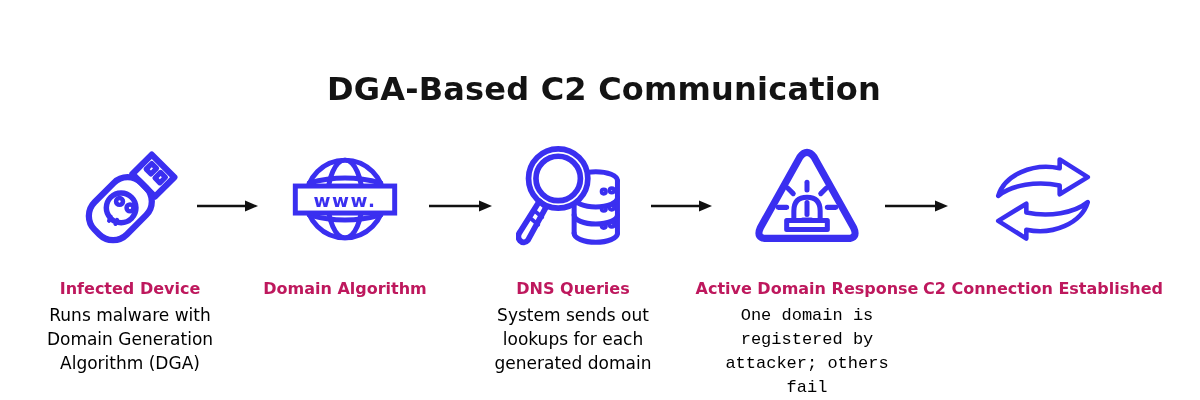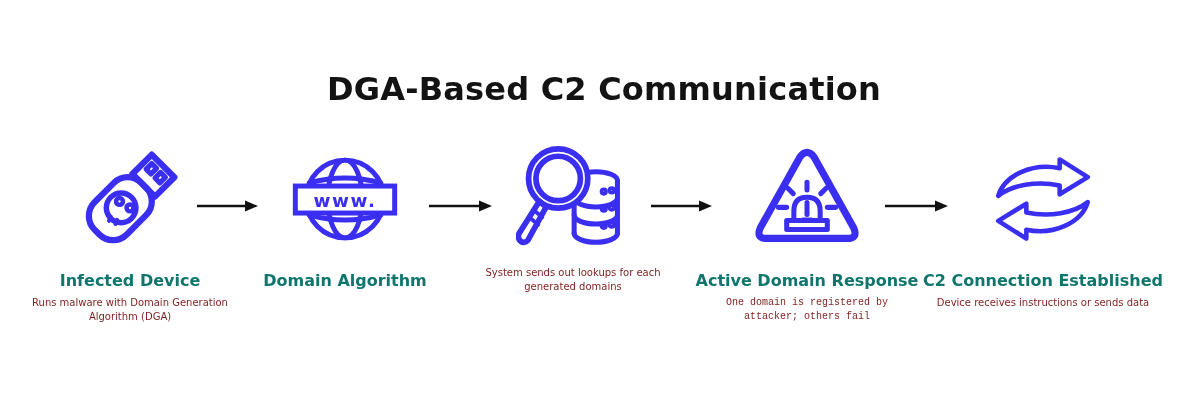--- a/index.html
+++ b/index.html
@@ -9,22 +9,22 @@
   }
   .title{
     position:absolute;top:70px;left:4px;width:1200px;text-align:center;
     font-size:32px;font-weight:800;color:#131313;letter-spacing:.2px;
   }
   .step{
     position:absolute;top:138px;display:flex;flex-direction:column;
     align-items:center;text-align:center;
   }
   .icon-box{height:122px;display:flex;align-items:center;justify-content:center;}
-  .step-label{font-size:16px;font-weight:700;color:#0f766e;margin-top:12px;line-height:1.15;}
-  .step-desc{font-size:10px;color:#7f1d1d;margin-top:6px;line-height:1.4;}
+  .step-label{font-size:16px;font-weight:700;color:#be185d;margin-top:20px;line-height:1.15;}
+  .step-desc{font-size:17px;color:#000000;margin-top:6px;line-height:1.4;}
   .flow-arrow{position:absolute;top:199px;height:14px;}
   svg{display:block;}
   .blue-stroke{stroke:#3a2ff0;fill:none;stroke-linecap:round;stroke-linejoin:round;}
 </style>
 </head>
 <body>
 
 <div class="title">DGA-Based C2 Communication</div>
 
 <div class="step" style="left:15px;width:230px;">
@@ -93,21 +93,22 @@
         <circle cx="84" cy="72.5" r="2" stroke-width="3.2"></circle>
       </g>
       <circle cx="37" cy="32" r="26" fill="#ffffff" stroke="#3a2ff0" stroke-width="5"></circle>
       <circle cx="37" cy="32" r="19.5" fill="#ffffff" stroke="#3a2ff0" stroke-width="5"></circle>
       <g class="blue-stroke" stroke-width="5">
         <path d="M20.5 52 L26.5 57 L10.5 86 Q7 90 3.5 86.5 Q0.5 83 3.5 79 Z" fill="#ffffff"></path>
         <path d="M17 61 l6 5 M13.5 67.5 l6 5" stroke-width="3.4"></path>
       </g>
     </svg>
   </div>
-  <div class="step-desc" style="max-width:210px;">System sends out lookups for each generated domains</div>
+  <div class="step-label">DNS Queries</div>
+  <div class="step-desc" style="max-width:210px;">System sends out lookups for each generated domain</div>
 </div>
 
 <div class="flow-arrow" style="left:650px;width:62px;">
   <svg width="62" height="14" viewBox="0 0 62 14">
     <line x1="1" y1="7" x2="50" y2="7" stroke="#111111" stroke-width="2.6"></line>
     <polygon points="49,1.5 62,7 49,12.5" fill="#111111"></polygon>
   </svg>
 </div>
 
 <div class="step" style="left:692px;width:230px;">
@@ -141,14 +142,13 @@
 <div class="step" style="left:918px;width:250px;">
   <div class="icon-box">
     <svg width="106" height="100" viewBox="0 0 100 96">
       <g class="blue-stroke" stroke-width="4.4">
         <path d="M7 45 C13 25, 40 13, 66 18.5 L66 10 L93 27 L66 43.5 L66 35 C44 30.5, 20 34.5, 7 45 Z"></path>
         <path d="M93 51 C87 71, 60 83, 34 77.5 L34 86 L7 69 L34 52.5 L34 61 C56 65.5, 80 61.5, 93 51 Z"></path>
       </g>
     </svg>
   </div>
   <div class="step-label">C2 Connection Established</div>
-  <div class="step-desc" style="max-width:215px;">Device receives instructions or sends data</div>
 </div>
 
 </body></html>

